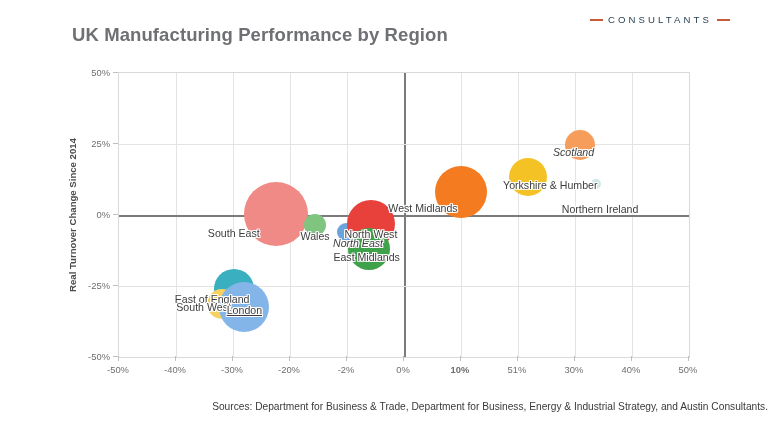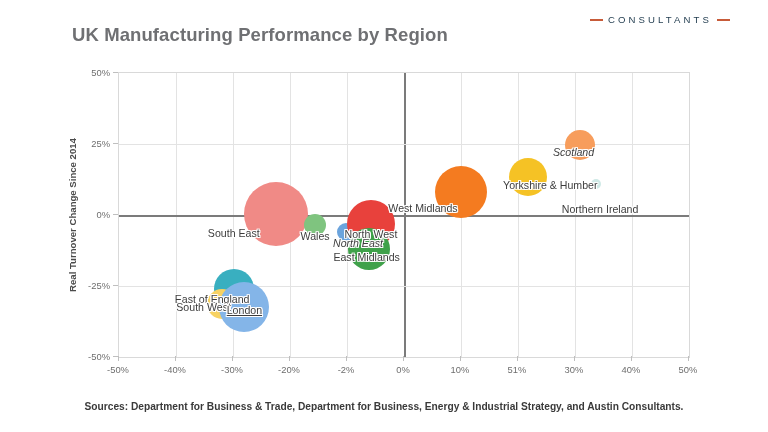--- a/index.html
+++ b/index.html
@@ -97,22 +97,22 @@
     text-shadow:
       -1px -1px 0 #fff, 1px -1px 0 #fff,
       -1px  1px 0 #fff, 1px  1px 0 #fff,
        0px -1px 0 #fff, 0px  1px 0 #fff,
       -1px  0px 0 #fff, 1px  0px 0 #fff;
   }
 
   
   .source{
     position:absolute;left:0;right:0;top:401px;
-    text-align:center;
-    font-size:10.2px;color:#3a3a3a;font-weight:bold;
+    text-align:right;
+    font-size:10.2px;color:#3a3a3a;
   }
 </style>
 </head>
 <body>
 
 <div id="stage">
 
   <div class="title">UK Manufacturing Performance by Region</div>
 
   <div class="logo">
@@ -171,21 +171,21 @@
     <div class="xtick" style="left: 175px; top: 364px;">-40%</div>
     <div class="xtick-mark" style="left: 232px; top: 356px;"></div>
     <div class="xtick" style="left: 232px; top: 364px;">-30%</div>
     <div class="xtick-mark" style="left: 289px; top: 356px;"></div>
     <div class="xtick" style="left: 289px; top: 364px;">-20%</div>
     <div class="xtick-mark" style="left: 346px; top: 356px;"></div>
     <div class="xtick" style="left: 346px; top: 364px;">-2%</div>
     <div class="xtick-mark" style="left: 403px; top: 356px;"></div>
     <div class="xtick" style="left: 403px; top: 364px;">0%</div>
     <div class="xtick-mark" style="left: 460px; top: 356px;"></div>
-    <div class="xtick" style="left: 460px; top: 364px;">10%</div>
+    <div class="xtick" style="left: 460px; top: 364px; font-weight: bold;">10%</div>
     <div class="xtick-mark" style="left: 517px; top: 356px;"></div>
     <div class="xtick" style="left: 517px; top: 364px;">51%</div>
     <div class="xtick-mark" style="left: 574px; top: 356px;"></div>
     <div class="xtick" style="left: 574px; top: 364px;">30%</div>
     <div class="xtick-mark" style="left: 631px; top: 356px;"></div>
     <div class="xtick" style="left: 631px; top: 364px;">40%</div>
     <div class="xtick-mark" style="left: 688px; top: 356px;"></div>
     <div class="xtick" style="left: 688px; top: 364px;">50%</div>
     <div class="ytick-mark" style="left: 113px; top: 72px;"></div>
     <div class="ytick" style="top: 72px; right: 658px;">50%</div>

